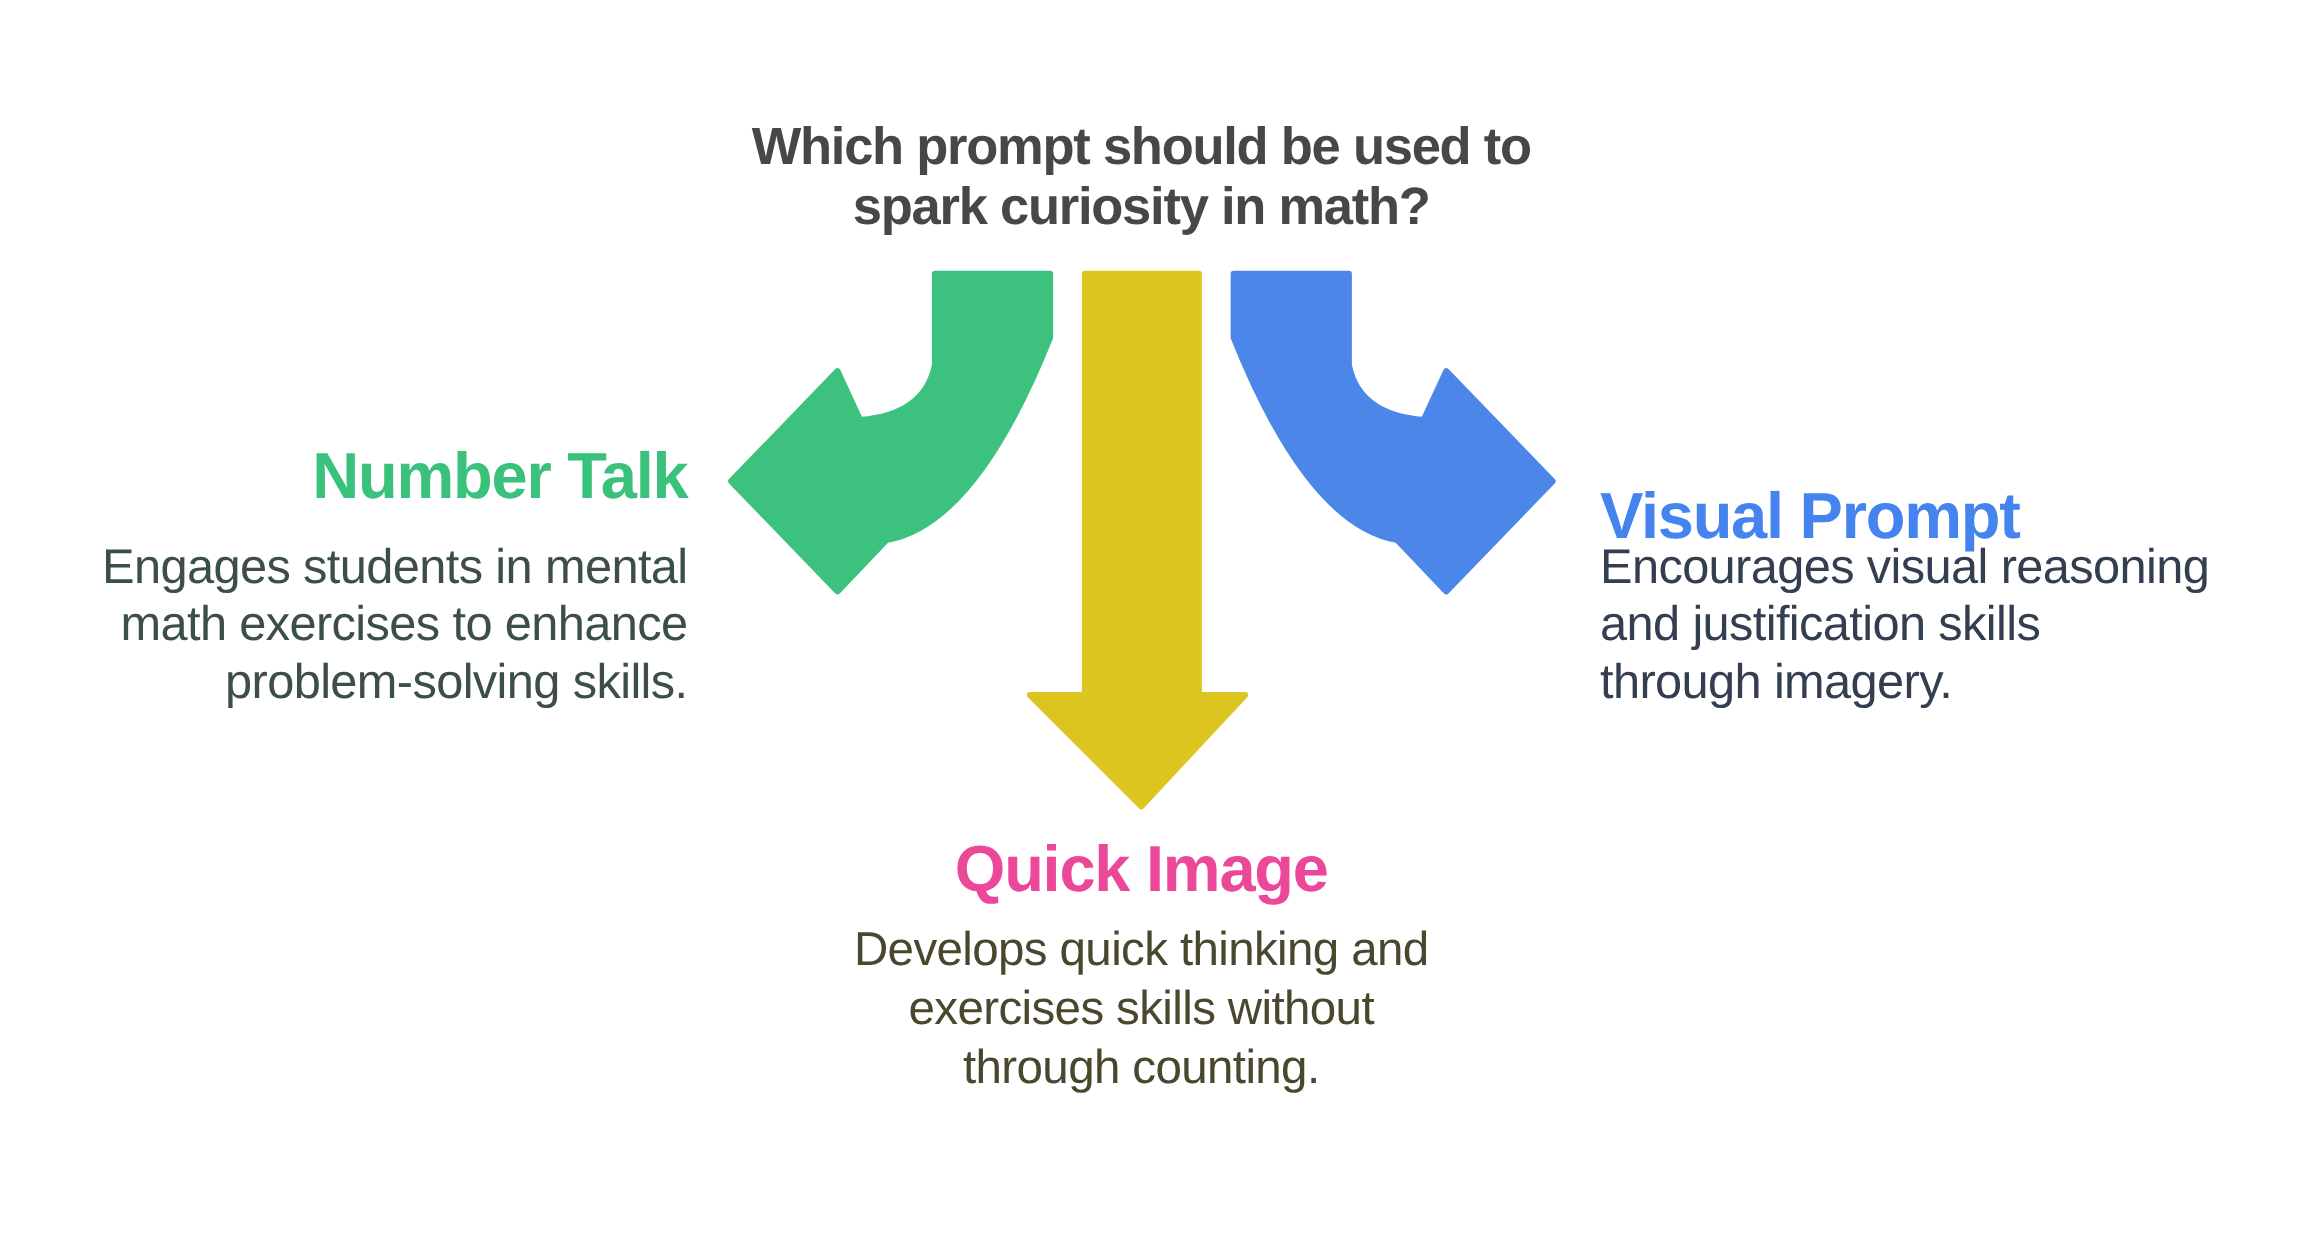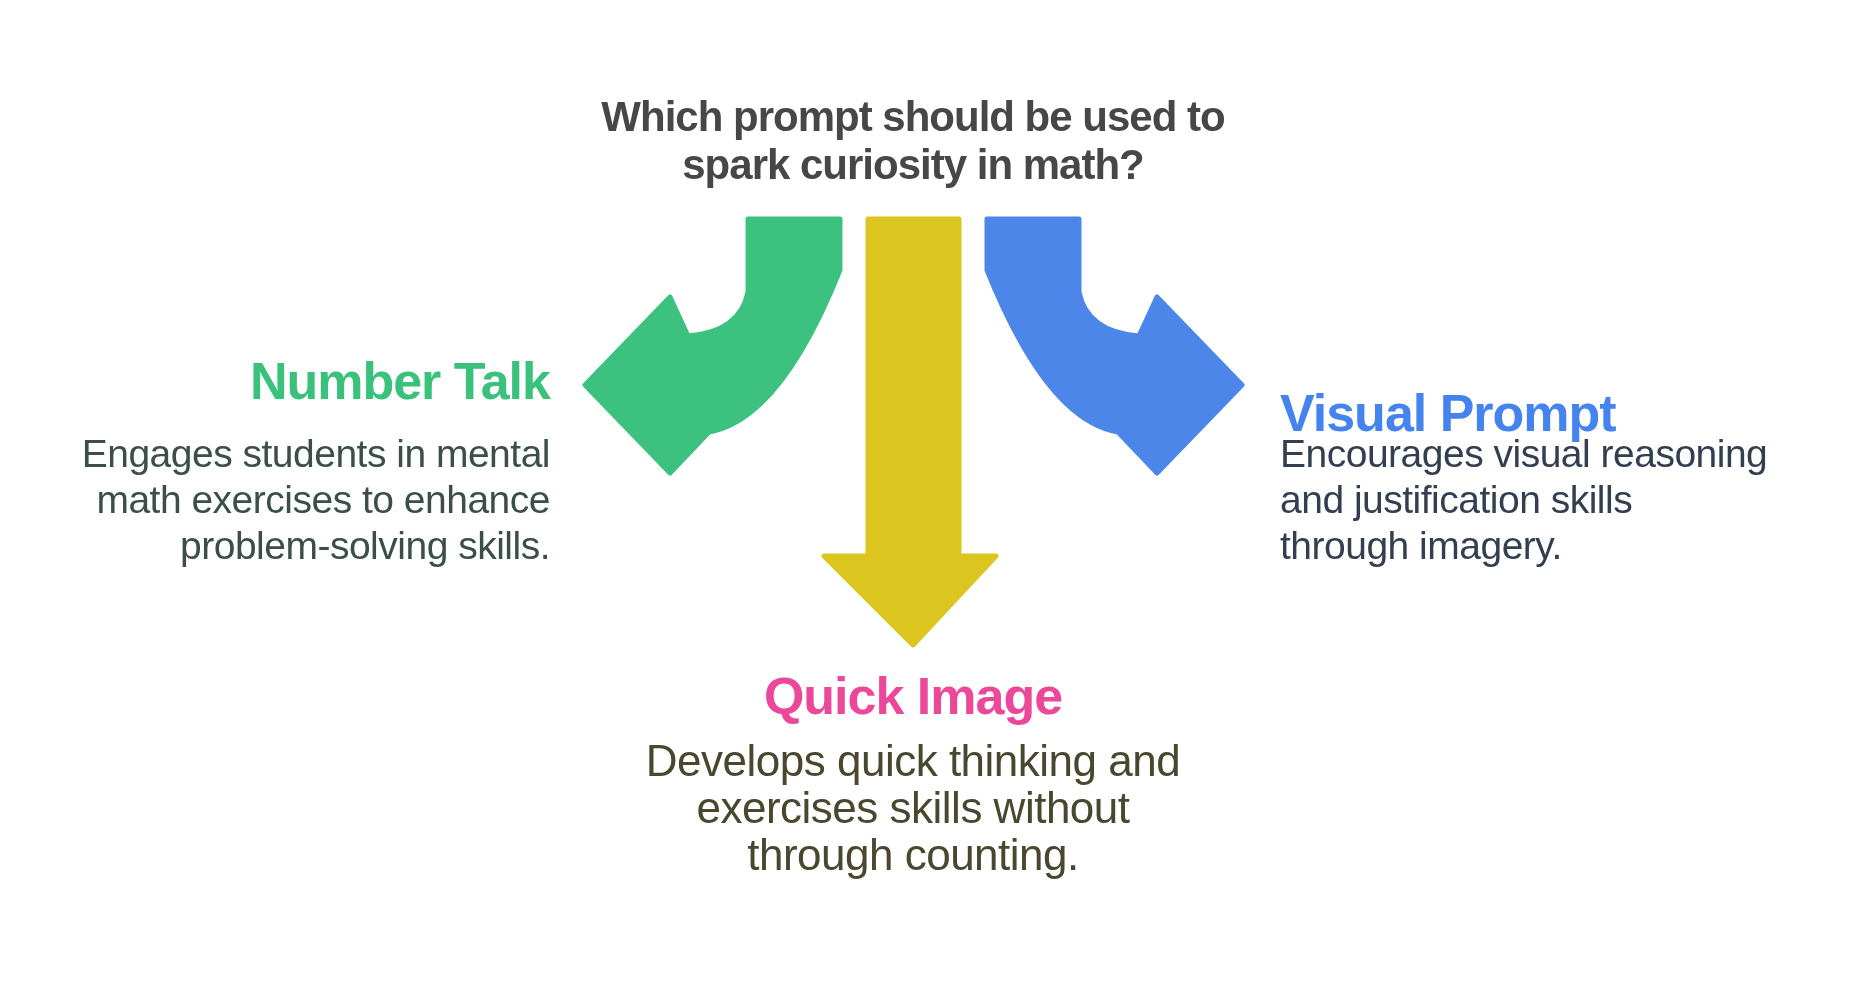--- a/index.html
+++ b/index.html
@@ -54,21 +54,21 @@
   .label-center { left: 663px;   top: 674px; width: 500px; text-align: center; }
 
   .branch-desc {
     font-size: 39px;
     line-height: 46px;
     letter-spacing: -0.5px;
   }
   .desc-left   { right: 1302px; top: 431px; width: 600px; text-align: right; }
   .desc-right  { left: 1280px;  top: 431px; width: 600px; text-align: left; }
   .desc-center { left: 563px;   top: 737px; width: 700px; text-align: center;
-                 font-size: 44px; line-height: 47px; }
+                 font-size: 38px; line-height: 47px; }
   .desc-line { white-space: nowrap; }
 </style>
 </head>
 <body>
 
 <div class="canvas">
 
   <div class="abs title" style="color: rgb(71, 71, 74);">
     <div>Which prompt should be used to</div>
     <div>spark curiosity in math?</div>

